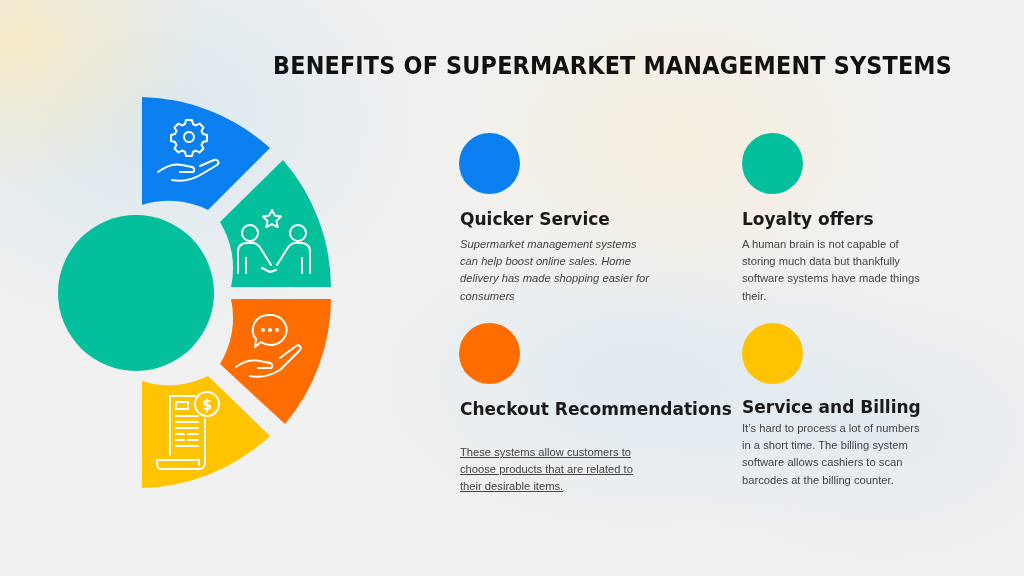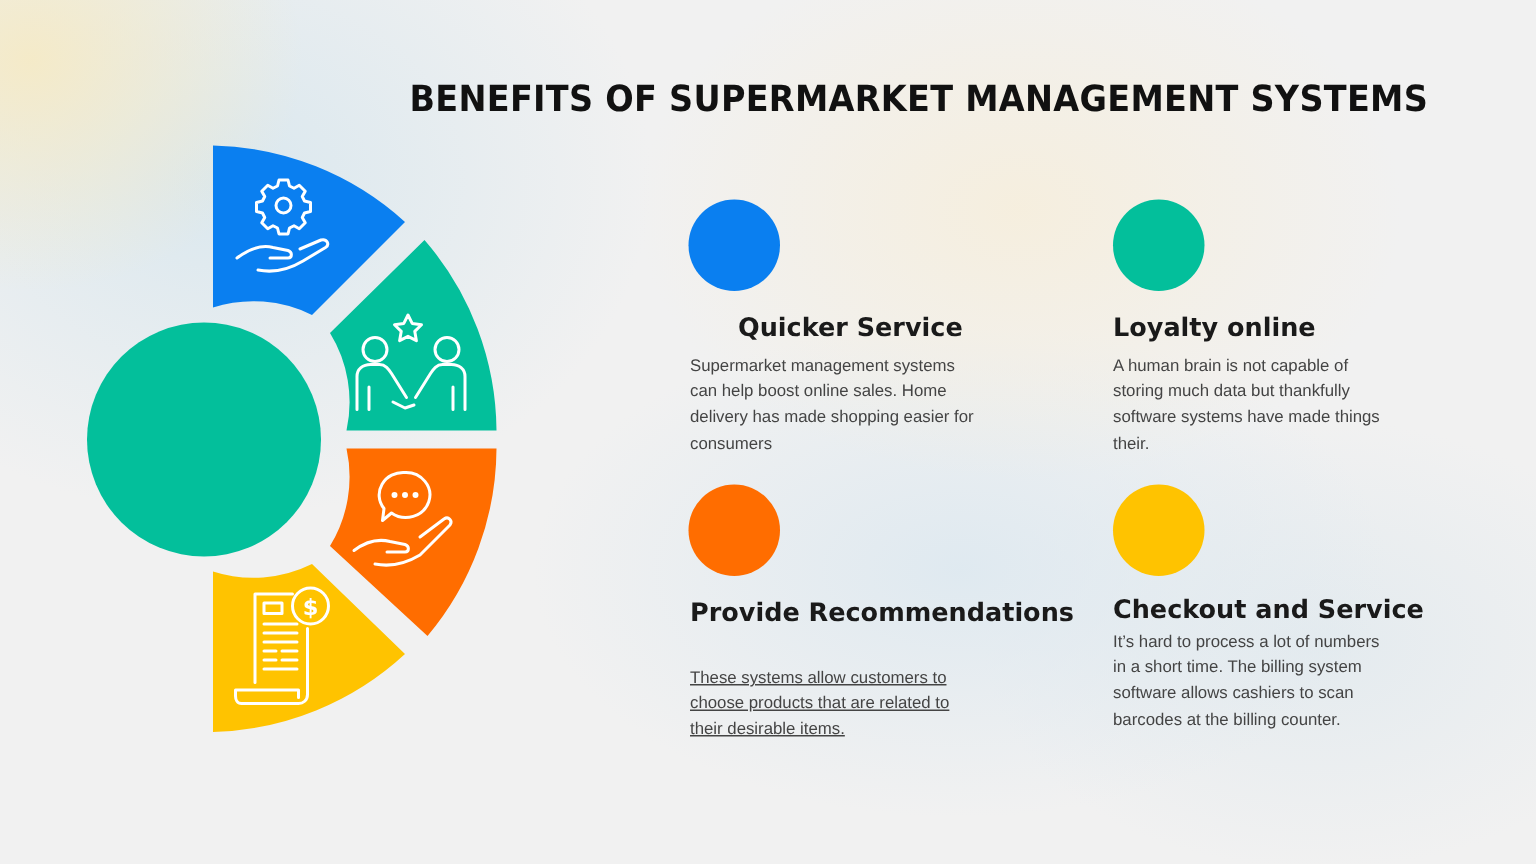--- a/index.html
+++ b/index.html
@@ -80,26 +80,26 @@
     <path d="M170,455 v-59 h25"></path>
     <path d="M205,419 v44 c0,4-3,6-6,6 h-38 c-3,0-4-3-4-5 v-4 h42 v5"></path>
     <circle cx="207" cy="404" r="12"></circle>
     <text x="207" y="410" text-anchor="middle" font-family="DejaVu Sans, sans-serif" font-size="15" fill="#fff" stroke="none" font-weight="bold">$</text>
     <rect x="176" y="402" width="12" height="7"></rect>
     <path d="M176,416 h22 M176,422 h22 M176,428 h22 M176,434 h8 M188,434 h10 M176,440 h8 M188,440 h10 M176,446 h22"></path>
   </g>
 </svg>
 
 <div class="dot" style="left:459px; top:133px; background:#0a7ff0;"></div>
-<div class="card-title" style="left:460px; top:209px;margin-left:32px;">Quicker Service</div>
-<div class="card-body" style="left:460px; top:236px;">Supermarket management systems can help boost online sales. Home delivery has made shopping easier for consumers</div>
+<div class="card-title" style="left:460px; top:209px;">Quicker Service</div>
+<div class="card-body" style="left:460px; top:236px;font-style:italic;">Supermarket management systems can help boost online sales. Home delivery has made shopping easier for consumers</div>
 
 <div class="dot" style="left:742px; top:133px; background:#03bf9b;"></div>
-<div class="card-title" style="left:742px; top:209px;">Loyalty online</div>
+<div class="card-title" style="left:742px; top:209px;">Loyalty offers</div>
 <div class="card-body" style="left:742px; top:236px; width:185px;">A human brain is not capable of storing much data but thankfully software systems have made things their.</div>
 
 <div class="dot" style="left:459px; top:323px; background:#ff6d00;"></div>
-<div class="card-title" style="left:460px; top:399px;">Provide Recommendations</div>
+<div class="card-title" style="left:460px; top:399px;">Checkout Recommendations</div>
 <div class="card-body" style="left:460px; top:444px; width:180px;text-decoration:underline;">These systems allow customers to choose products that are related to their desirable items.</div>
 
 <div class="dot" style="left:742px; top:323px; background:#ffc300;"></div>
-<div class="card-title" style="left:742px; top:397px;">Checkout and Service</div>
+<div class="card-title" style="left:742px; top:397px;">Service and Billing</div>
 <div class="card-body" style="left:742px; top:420px; width:185px;">It’s hard to process a lot of numbers in a short time. The billing system software allows cashiers to scan barcodes at the billing counter.</div>
 
 </body></html>

